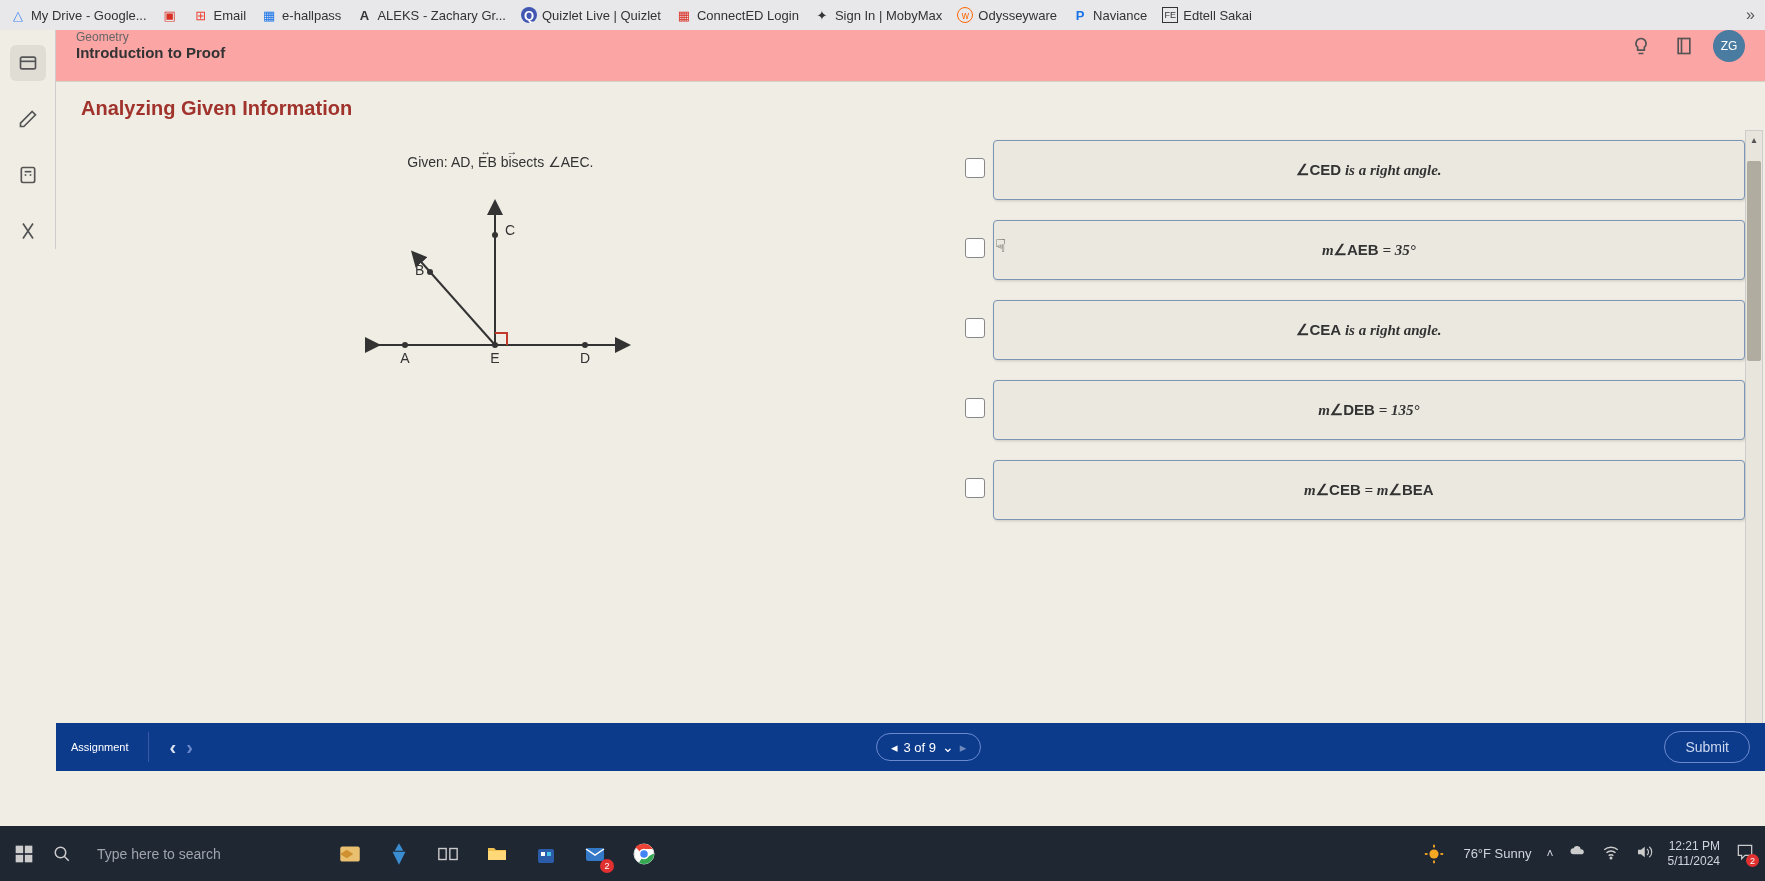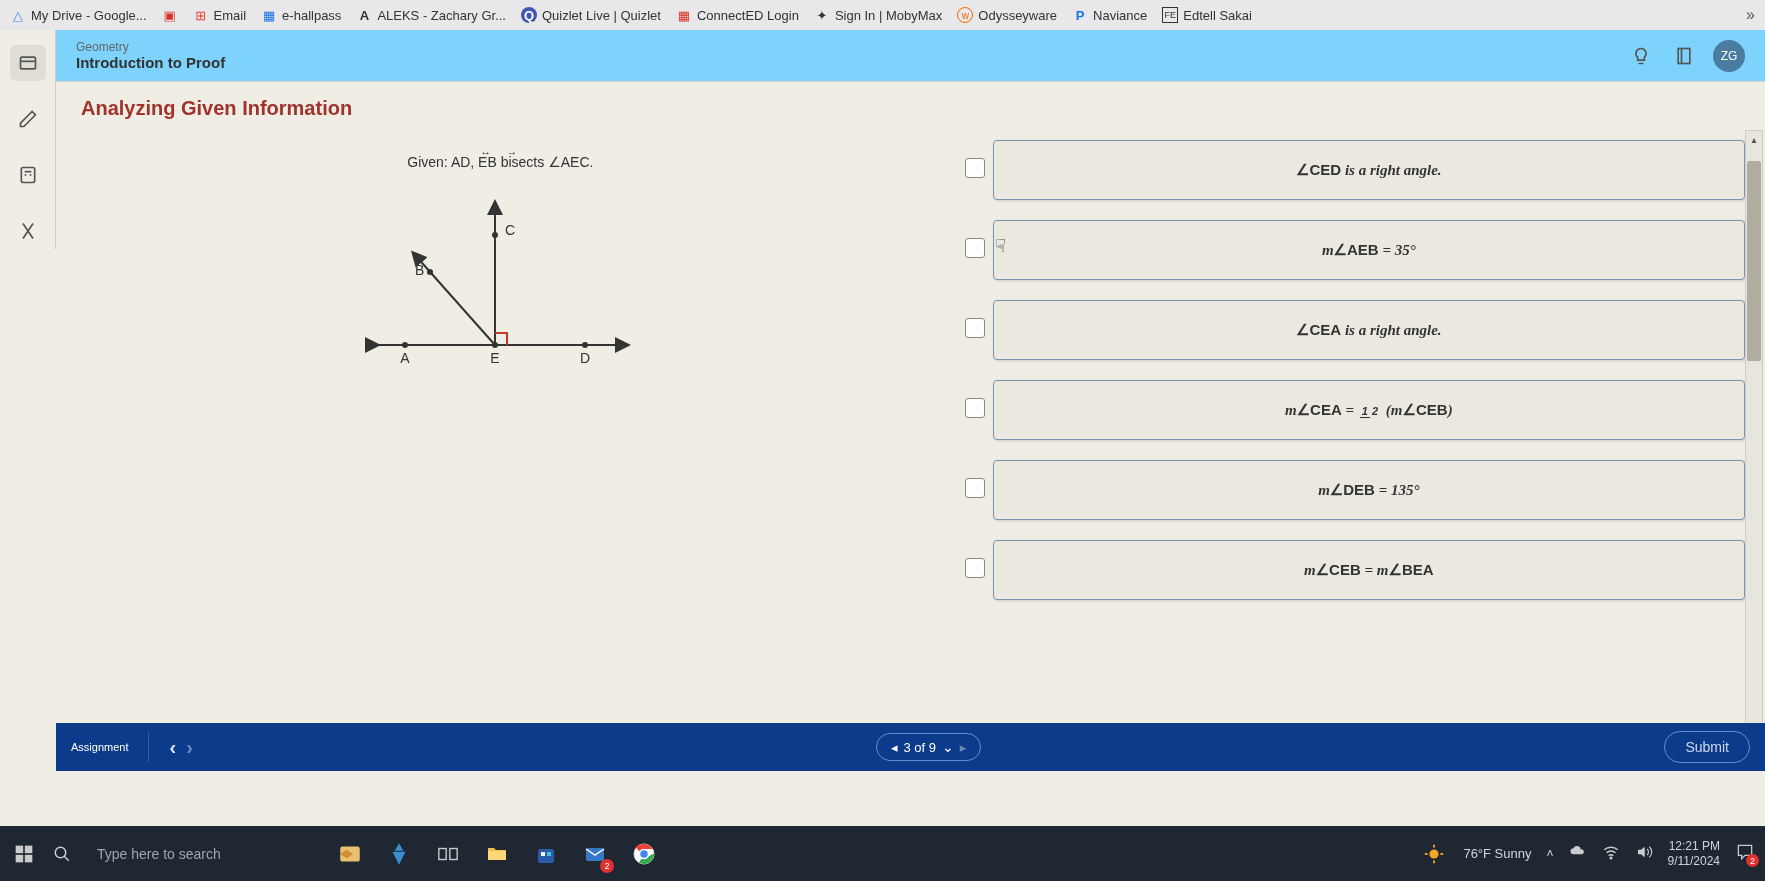--- a/index.html
+++ b/index.html
@@ -10,21 +10,21 @@
 .browser-chrome .favicon { width: 16px; height: 16px; display: inline-flex; align-items: center; justify-content: center; }
 .browser-chrome .more { margin-left: auto; font-size: 16px; color: #555; }
 .full-app { position: absolute; top: 30px; left: 0; right: 0; bottom: 55px; background: #f0ede5; }
 
 .left-rail { width: 56px; background: #f0ede5; border-right: 1px solid #ccc; display: flex; flex-direction: column; align-items: center; padding-top: 15px; gap: 20px; }
 .left-rail .rail-btn { width: 36px; height: 36px; border-radius: 6px; display: flex; align-items: center; justify-content: center; color: #555; cursor: pointer; }
 .left-rail .rail-btn.active { background: #e0ddd5; }
 
 .main-area { position: absolute; left: 56px; right: 0; top: 0; bottom: 0; display: flex; flex-direction: column; }
 
-.header-bar { height: 52px; background: #7dd3fc; border-bottom: 1px solid #d5d2c8; display: flex; align-items: center; padding: 0 20px; }
+.header-bar { height: 52px; background: #fca5a5; border-bottom: 1px solid #d5d2c8; display: flex; align-items: flex-start; padding: 0 20px; }
 .header-titles { flex: 1; }
 .header-titles .crumb { font-size: 12px; color: #666; }
 .header-titles .title { font-size: 15px; font-weight: bold; color: #333; }
 .header-icons { display: flex; gap: 15px; align-items: center; }
 .header-icons .hicon { width: 28px; height: 28px; display: flex; align-items: center; justify-content: center; color: #555; cursor: pointer; }
 .avatar { width: 32px; height: 32px; border-radius: 50%; background: #4a7ba0; color: white; display: flex; align-items: center; justify-content: center; font-size: 12px; font-weight: normal; }
 
 .section-title { padding: 15px 25px; }
 .section-title h2 { font-size: 20px; color: #a0332c; font-weight: bold; }
 
@@ -213,24 +213,20 @@
           <div class="checkbox"></div>
           <div class="answer-box"><span class="upright">∠CED</span> is a right angle.</div>
         </div>
         <div class="answer-row">
           <div class="checkbox"></div>
           <div class="answer-box">m<span class="upright">∠AEB</span> = 35°</div>
         </div>
         <div class="answer-row">
           <div class="checkbox"></div>
           <div class="answer-box"><span class="upright">∠CEA</span> is a right angle.</div>
-        </div>
-        <div class="answer-row">
-          <div class="checkbox"></div>
-          <div class="answer-box">m<span class="upright">∠CEA</span> = <span class="frac"><span class="num">1</span><span class="den">2</span></span> (m<span class="upright">∠CEB</span>)</div>
         </div>
         <div class="answer-row">
           <div class="checkbox"></div>
           <div class="answer-box">m<span class="upright">∠DEB</span> = 135°</div>
         </div>
         <div class="answer-row">
           <div class="checkbox"></div>
           <div class="answer-box">m<span class="upright">∠CEB</span> = m<span class="upright">∠BEA</span></div>
         </div>
       </div>
@@ -349,19 +345,19 @@
     <span><svg width="18" height="18" viewBox="0 0 24 24" fill="none" stroke="#ccc" stroke-width="2">
           <path d="M3 9a14 14 0 0118 0M6 13a9 9 0 0112 0M9 17a4 4 0 016 0"></path>
           <circle cx="12" cy="20" r="1" fill="#ccc"></circle>
         </svg></span>
     <span><svg width="18" height="18" viewBox="0 0 24 24" fill="#ccc">
           <path d="M4 9v6h4l5 4V5L8 9H4z"></path>
           <path d="M16 8a5 5 0 010 8M19 5a9 9 0 010 14" stroke="#ccc" fill="none" stroke-width="1.5"></path>
         </svg></span>
     <div class="clock">
       <div>12:21 PM</div>
-      <div>9/11/2024</div>
+      <div>5/11/2024</div>
     </div>
     <span style="position:relative;"><svg width="20" height="20" viewBox="0 0 24 24" fill="none" stroke="#ccc" stroke-width="1.5">
           <path d="M4 4h16v12H12l-4 4v-4H4z"></path>
         </svg><span style="position:absolute;bottom:-2px;right:-4px;background:#e03030;color:#fff;font-size:9px;border-radius:50%;width:13px;height:13px;display:flex;align-items:center;justify-content:center;">2</span></span>
   </div>
 </div>
 
 </body></html>

